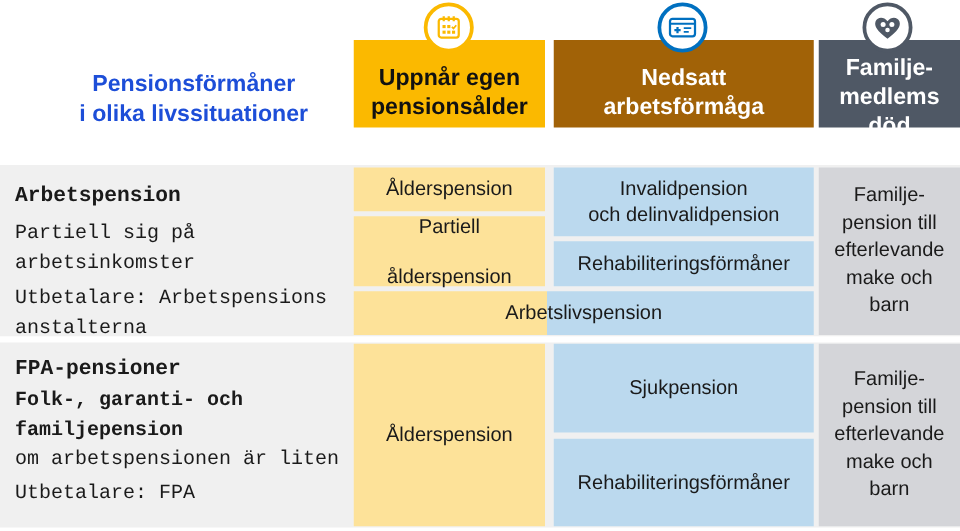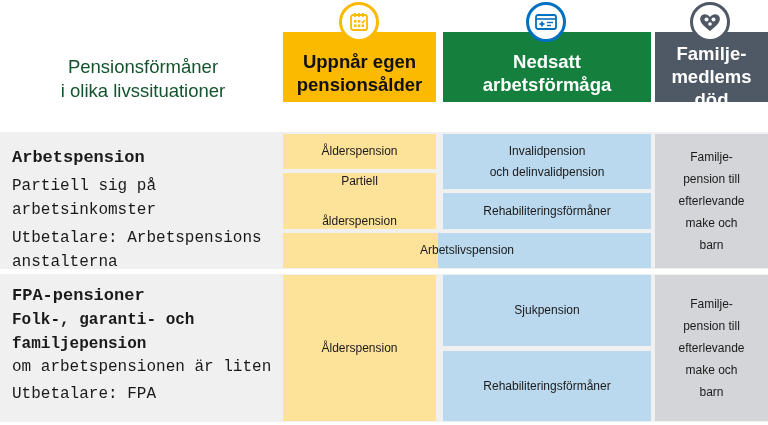--- a/index.html
+++ b/index.html
@@ -2,31 +2,31 @@
 <html><head>
 <meta charset="utf-8">
 <style>
   html, body { margin: 0; padding: 0; }
   body {
     width: 768px; height: 425px; background: #ffffff; position: relative; overflow: hidden;
     font-family: "Liberation Sans", "DejaVu Sans", sans-serif; color: #1a1a1a;
   }
   .abs { position: absolute; box-sizing: border-box; }
   .center { display: flex; align-items: center; justify-content: center; text-align: center; flex-direction: column; }
-  .hdr-title { left: 4px; top: 32px; width: 278px; height: 94px; font-weight: normal; font-size: 18.5px; line-height: 24px; color: #14532d; }
+  .hdr-title { left: 16px; top: 32px; width: 278px; height: 94px; font-weight: bold; font-size: 18.5px; line-height: 24px; color: #1d4ed8; }
   .col-hdr { top: 32px; height: 70px; font-weight: bold; font-size: 18.5px; line-height: 23px; padding-top: 12px; }
   .col-yellow { left: 283px; width: 153px; background: #fbb900; color: #111; }
-  .col-blue { left: 443px; width: 208px; background: #15803d; color: #fff; }
+  .col-blue { left: 443px; width: 208px; background: #a16207; color: #fff; }
   .col-gray { left: 655px; width: 113px; background: #4f5865; color: #fff; }
   .icon-circle {
     width: 40px; height: 40px; border-radius: 50%; background: #fff; border: 3px solid;
     display: flex; align-items: center; justify-content: center; top: 2px; box-sizing: border-box;
   }
   .band { left: 0; width: 768px; background: #f0f0f0; }
-  .cell { font-size: 12px; line-height: 21px; color: #1a1a1a; justify-content: center; }
+  .cell { font-size: 16px; line-height: 21px; color: #1a1a1a; justify-content: center; }
   .y { background: #fde299; }
   .b { background: #bbd9ee; }
   .g { background: #d4d5d9; }
   .rowlabel { left: 12px; width: 265px; font-size: 16px; line-height: 24px; color: #1a1a1a; font-family: Liberation Mono, monospace; }
   .rowlabel .t { font-weight: bold; font-size: 17px; }
   .rowlabel .s { font-weight: bold; font-size: 16px; }
 </style>
 </head>
 <body>
 

